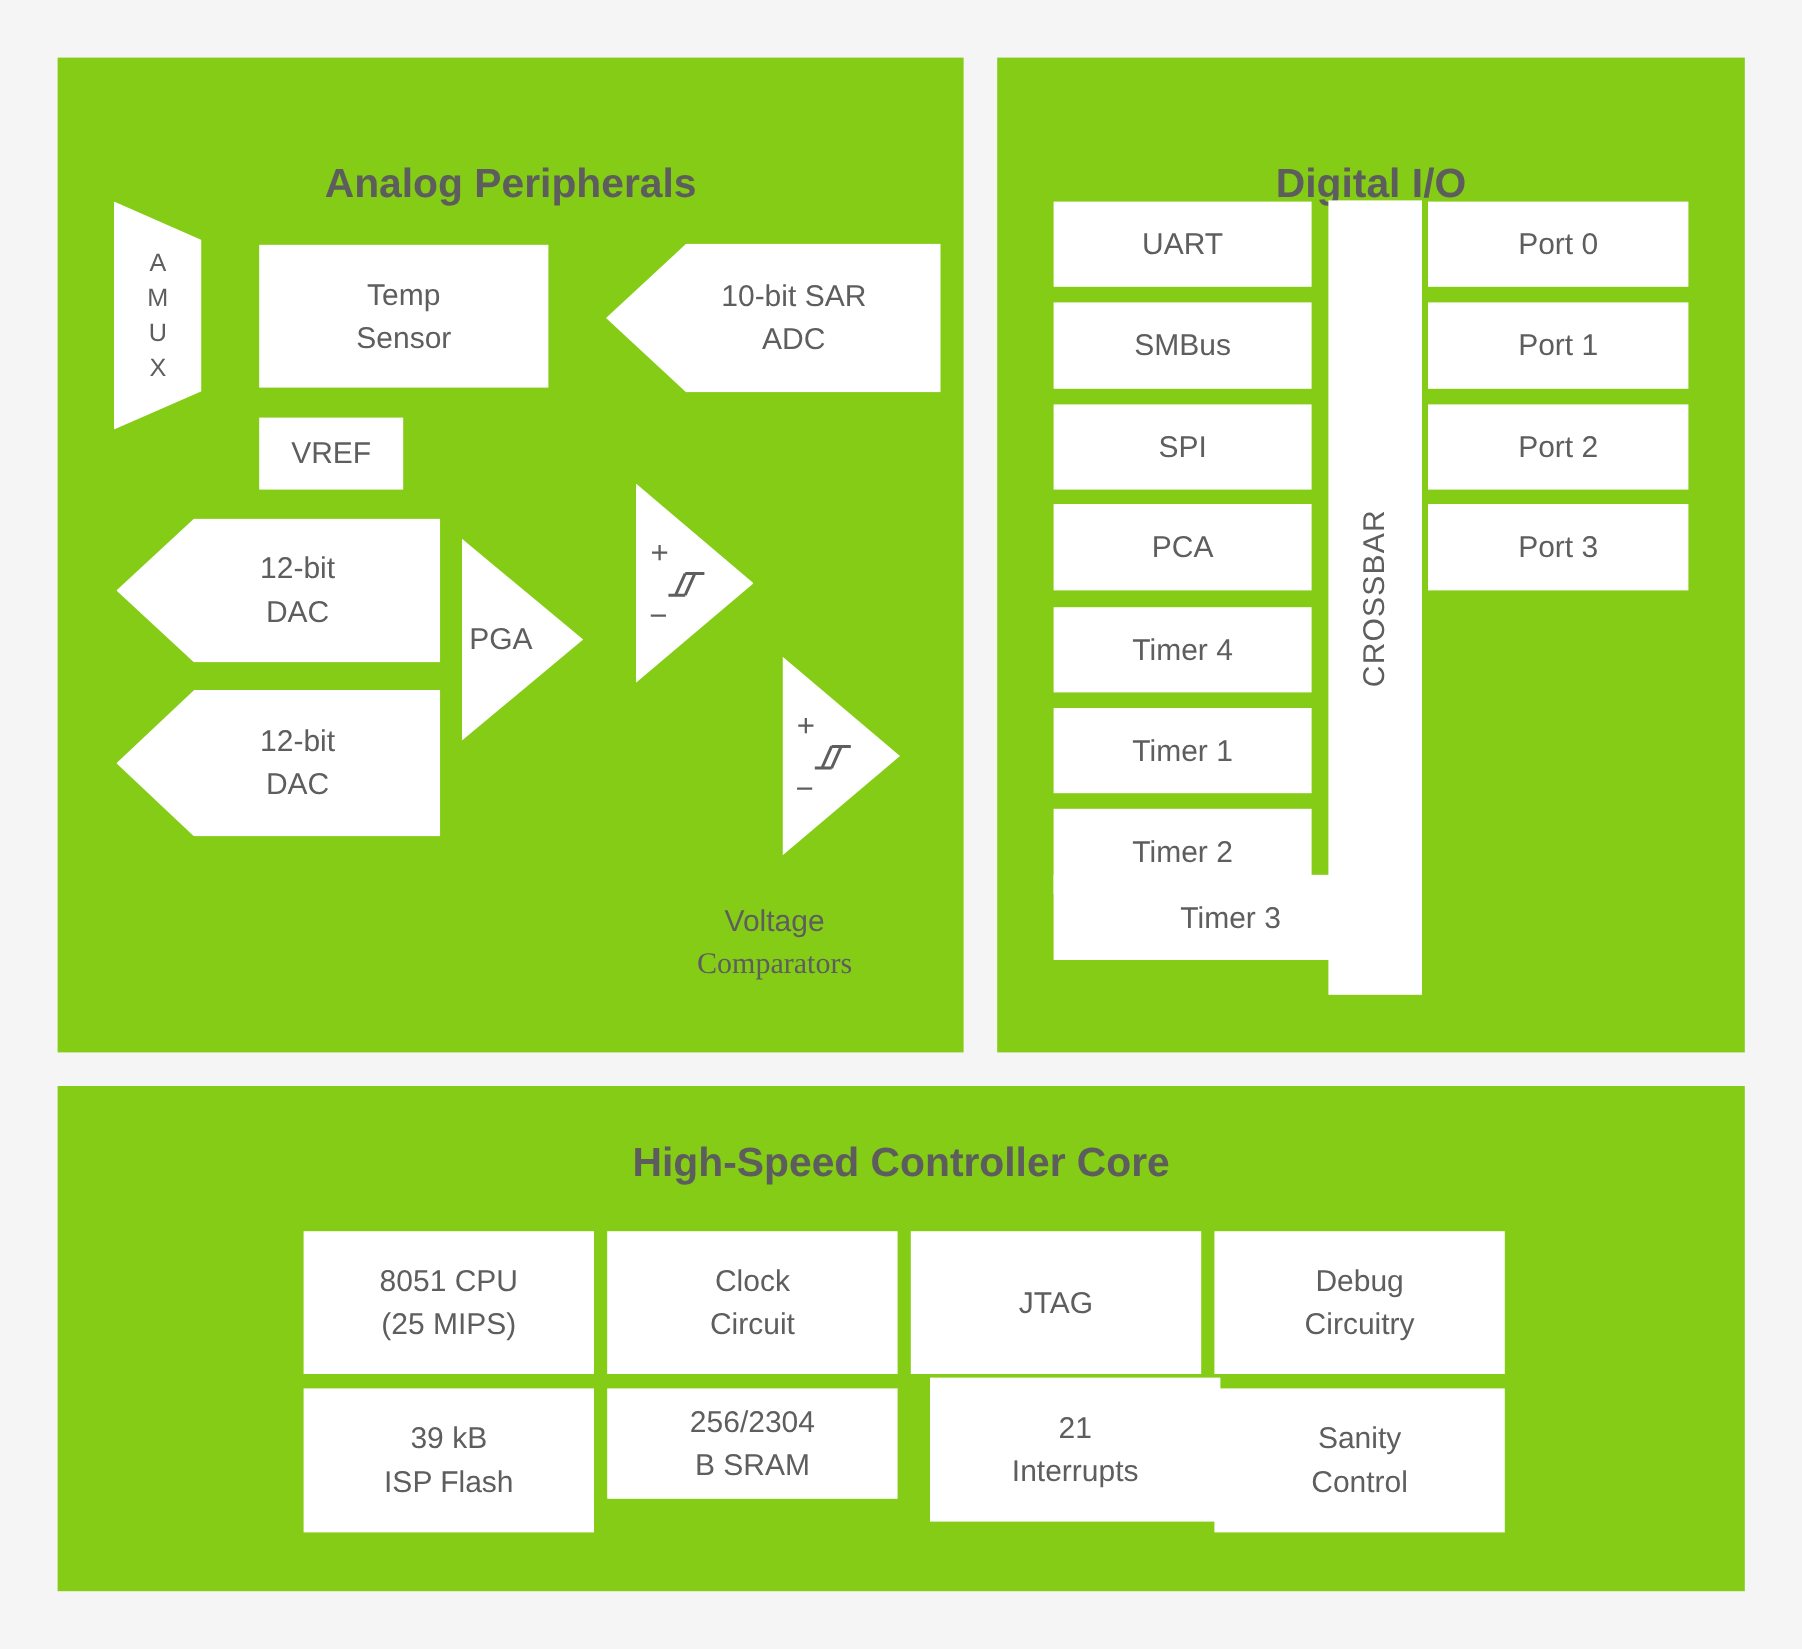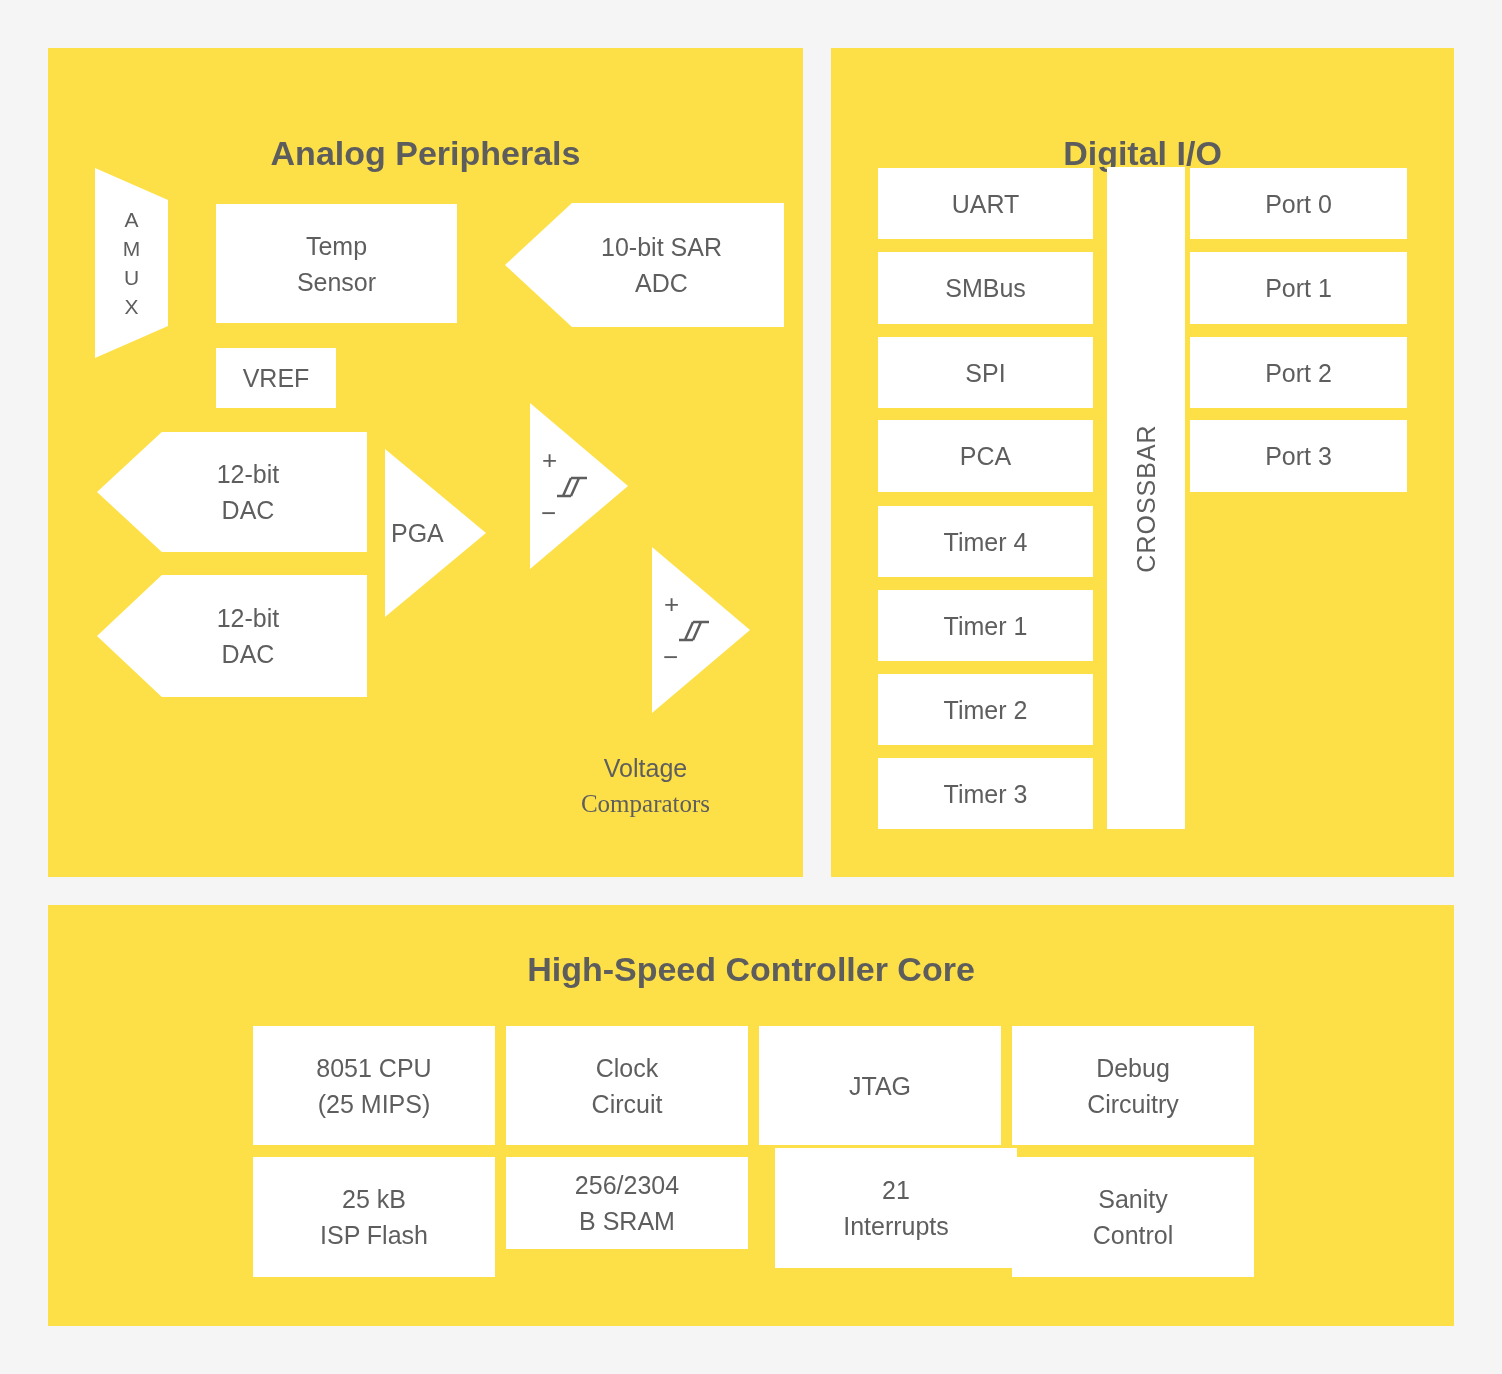--- a/index.html
+++ b/index.html
@@ -11,21 +11,21 @@
   }
   .stage{
     position:relative;
     width:1502px;
     height:1374px;
     background:#f5f5f5;
     overflow:hidden;
   }
   .panel{
     position:absolute;
-    background:#fde047;
+    background:#84cc16;
   }
   .panel-title{
     position:absolute;
     left:0; right:0;
     text-align:center;
     font-size:34px;
     font-weight:bold;
     color:#5d5d5d;
     white-space:nowrap;
   }
@@ -178,21 +178,21 @@
     </div>
     <div class="block" style="left:47px; top:458px; width:215px; height:71px;">
       <span>Timer 4</span>
     </div>
     <div class="block" style="left:47px; top:542px; width:215px; height:71px;">
       <span>Timer 1</span>
     </div>
     <div class="block" style="left:47px; top:626px; width:215px; height:71px;">
       <span>Timer 2</span>
     </div>
-    <div class="block" style="left:47px; top:710px; width:215px; height:71px;">
+    <div class="block" style="left:47px; top:681px; width:215px; height:71px;padding-left:40px;">
       <span>Timer 3</span>
     </div>
 
     <div class="crossbar" style="left:276px; top:119px; width:78px; height:662px;">
       <span>CROSSBAR</span>
     </div>
 
     <div class="block" style="left:359px; top:120px; width:217px; height:71px;">
       <span>Port 0</span>
     </div>
@@ -220,21 +220,21 @@
     </div>
     <div class="block" style="left:711px; top:121px; width:242px; height:119px;">
       <span>JTAG</span>
     </div>
     <div class="block" style="left:964px; top:121px; width:242px; height:119px;">
       <span>Debug</span>
       <span>Circuitry</span>
     </div>
 
     <div class="block" style="left:205px; top:252px; width:242px; height:120px;">
-      <span>25 kB</span>
+      <span>39 kB</span>
       <span>ISP Flash</span>
     </div>
     <div class="block" style="left:458px; top:252px; width:242px; height:92px;">
       <span>256/2304</span>
       <span>B SRAM</span>
     </div>
     <div class="block" style="left:711px; top:243px; width:242px; height:120px;margin-left:16px;">
       <span>21</span>
       <span>Interrupts</span>
     </div>

